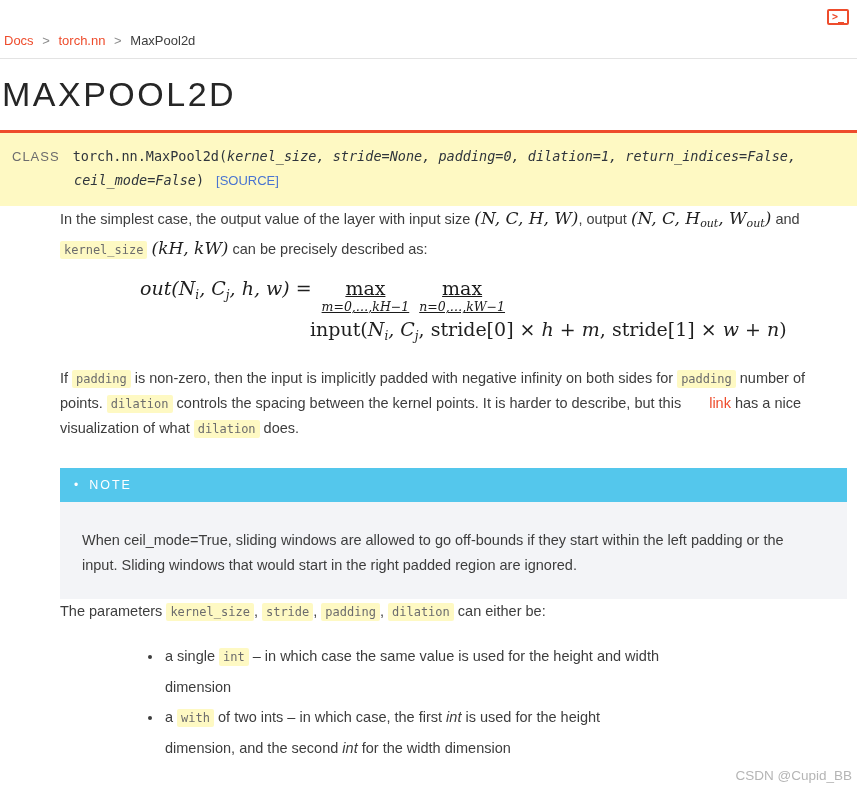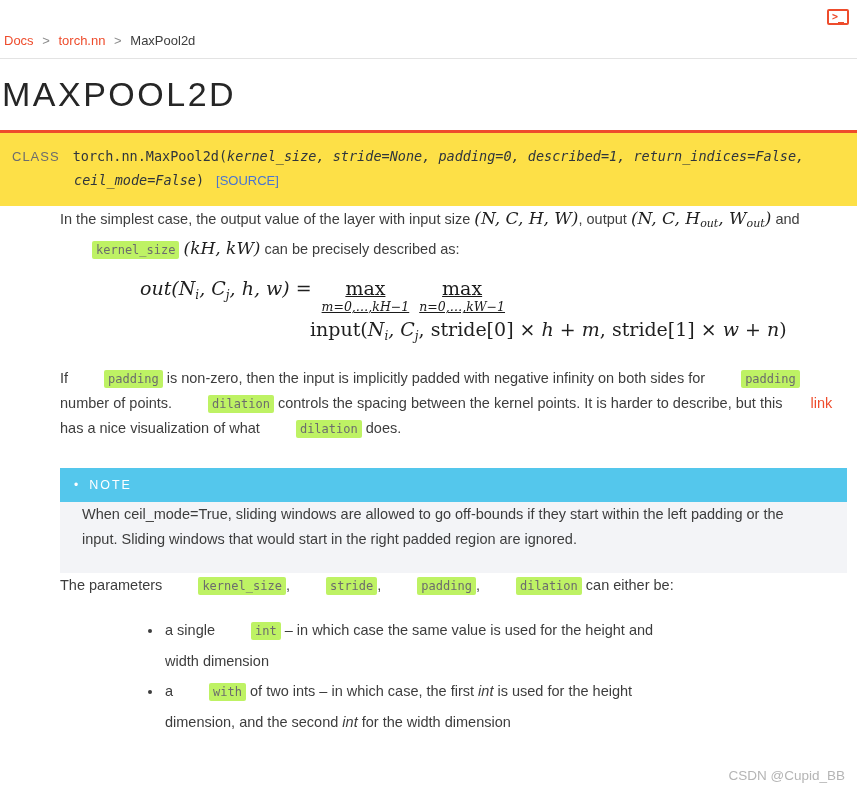--- a/index.html
+++ b/index.html
@@ -34,43 +34,43 @@
   .page-title {
     margin:16px 0 0 2px;
     font-size:34px; font-weight:400;
     letter-spacing:2.5px; color:#262626;
   }
 
   
   .sig-box {
     margin-top:16px;
     border-top:3px solid #ee4c2c;
-    background:#fde047;
+    background:#fef9c3;
     padding:11px 10px 14px 10px;
   }
   .sig-line1 { display:flex; align-items:baseline; }
   .class-label { font-size:13px; color:#6c6c6d; letter-spacing:1px; margin:0 13px 0 2px; flex:none; }
   .sig-code { font-family:"DejaVu Sans Mono", monospace; font-size:13.5px; color:#2f353c; line-height:24px; }
   .seg-sig { font-style:normal; }
   .seg-sigp { font-style:italic; }
   .sig-line2 { padding-left:64px; display:flex; align-items:baseline; }
   .source-link { font-size:13px; color:#4974d1; margin-left:12px; cursor:pointer; font-family:"Liberation Sans", sans-serif; }
 
   
   .content { margin:0 10px 0 60px; font-size:14.5px; line-height:24px; color:#3d3d3d; }
   .content p { margin:0; }
   .p1 { margin-top:20px; }
   .p2 { margin-top:18px; }
   .p3 { margin-top:21px; }
   .p4 { margin-top:31px; }
 
   .seg-c {
     font-family:"DejaVu Sans Mono", monospace;
-    font-size:12px; background:#bef264; color:#6c6c6d;
-    padding:2px 4px; border-radius:2px;margin-left:32px;
+    font-size:12px; background:#fef9c3; color:#6c6c6d;
+    padding:2px 4px; border-radius:2px;
   }
   .seg-m  { font-family:"DejaVu Serif", serif; font-style:italic; font-size:17px; color:#1f1f1f; }
   .seg-mr { font-family:"DejaVu Serif", serif; font-size:17px; color:#1f1f1f; }
   .seg-msub { font-family:"DejaVu Serif", serif; font-style:italic; font-size:11px; vertical-align:-3px; color:#1f1f1f; }
   .seg-l { color:#ee4c2c; cursor:pointer;margin-left:24px; }
   .seg-i { font-style:italic; }
 
   
   .formula { margin:15px 0 17px 80px; font-family:"DejaVu Serif", serif; color:#1a1a1a; }
   .formula .seg-m, .formula .seg-mr { font-size:19px; }
@@ -86,31 +86,31 @@
   .note { margin-top:27px; }
   .note-header {
     background:#54c7ec; color:#ffffff;
     font-size:12.5px; letter-spacing:2px;
     padding:5px 14px;
     display:flex; align-items:center; gap:9px;
   }
   .note-dot { font-size:12px; }
   .note-body {
     background:#f3f4f7;
-    padding:0 26px 21px 22px;
+    padding:26px 26px 21px 22px;
     line-height:25px; color:#3d3d3d;
   }
 
   
   .param-list { margin:17px 0 0 0; padding-left:103px; width:600px; }
   .param-list li { line-height:30px; margin-bottom:0; padding-left:2px; }
 
   
   .watermark {
-    position:absolute; right:12px; bottom:7px;
+    position:absolute; right:5px; bottom:7px;
     color:#b5b5b5; font-size:13.5px;margin-top:22px;
   }
 </style>
 </head>
 <body>
 
 <div class="topbar">
   <nav class="breadcrumb">
     <a class="crumb-link">Docs</a>
     <span class="crumb-sep">&gt;</span>
@@ -121,21 +121,21 @@
   <div class="shortcuts-btn">&gt;_</div>
 </div>
 
 <hr class="rule">
 
 <h1 class="page-title">MAXPOOL2D</h1>
 
 <div class="sig-box">
   <div class="sig-line1">
     <span class="class-label">CLASS</span>
-    <span class="sig-code"><span class="seg-sig">torch.nn.MaxPool2d(</span><span class="seg-sigp">kernel_size, stride=None, padding=0, described=1, return_indices=False,</span></span>
+    <span class="sig-code"><span class="seg-sig">torch.nn.MaxPool2d(</span><span class="seg-sigp">kernel_size, stride=None, padding=0, dilation=1, return_indices=False,</span></span>
   </div>
   <div class="sig-line2">
     <span class="sig-code"><span class="seg-sigp">ceil_mode=False</span><span class="seg-sig">)</span></span>
     <a class="source-link">[SOURCE]</a>
   </div>
 </div>
 
 <div class="content">
 
 

